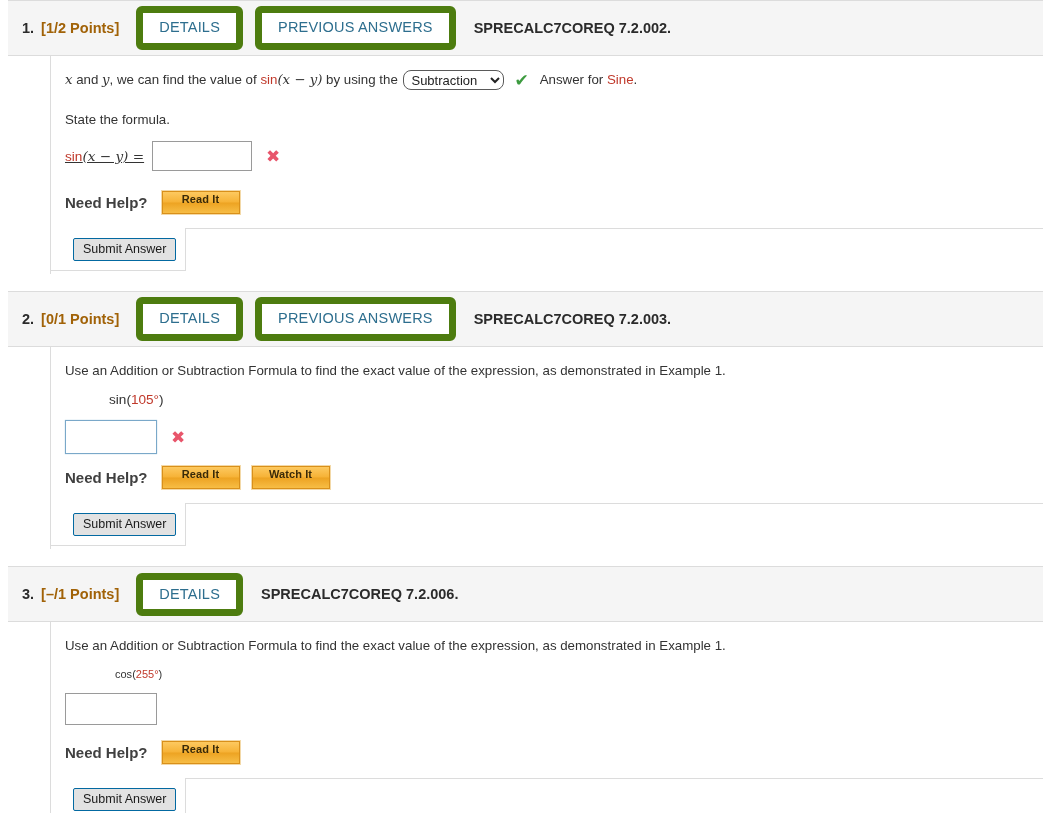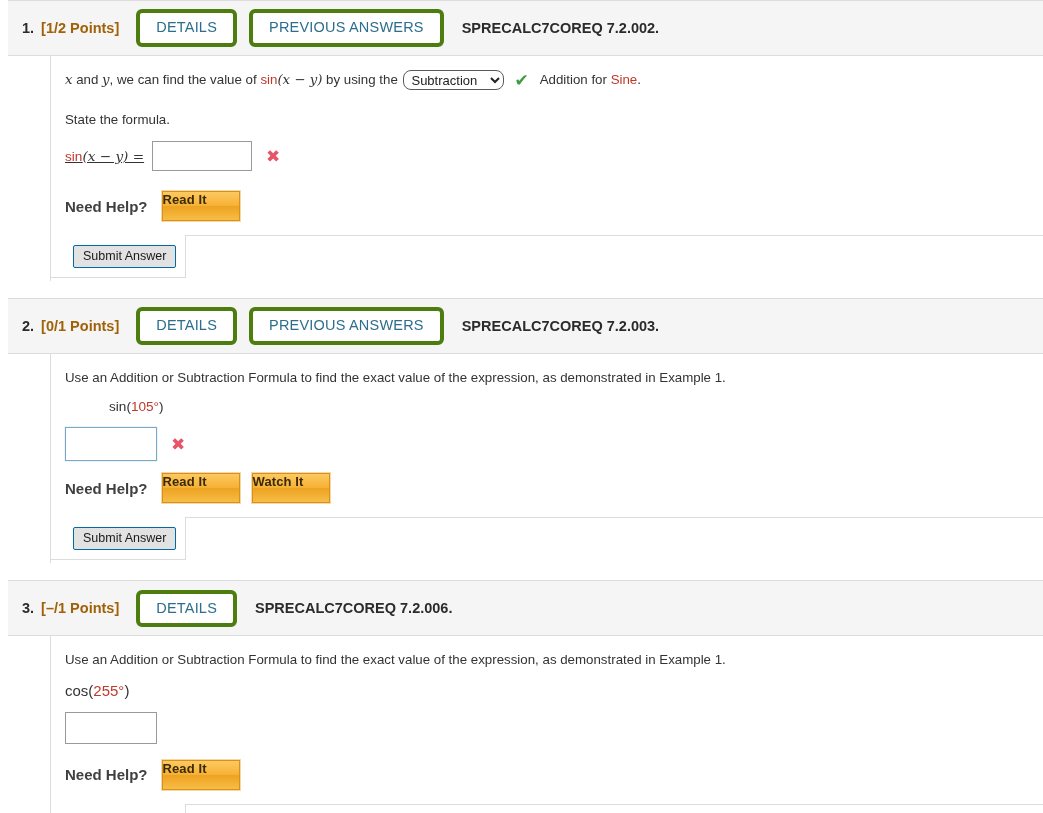--- a/index.html
+++ b/index.html
@@ -34,21 +34,21 @@
     margin-right: 7px;
   }
   .q-points {
     font-size: 14.5px;
     font-weight: bold;
     color: #a16207;
     margin-right: 17px;
     white-space: nowrap;
   }
   .pill {
-    border: 4px solid #4d7c0f;
+    border: 7px solid #4d7c0f;
     border-radius: 6px;
     color: #2d6e8e;
     background: #ffffff;
     font-size: 14.5px;
     letter-spacing: 0.2px;
     padding: 7px 16px 8px 16px;
     margin-right: 12px;
     line-height: 1;
     cursor: pointer;
     white-space: nowrap;
@@ -157,23 +157,24 @@
   .nh-label {
     color: #404040;
     font-weight: bold;
     font-size: 15px;
     margin-right: 14px;
     white-space: nowrap;
   }
   .help-btn {
     display: inline-block;
     width: 78px;
-    height: 30px;
+    height: 23px;
     line-height: 15px;
-    font-size: 13px;
+    text-align: center;
+    font-size: 11px;
     font-weight: bold;
     color: #3a2a08;
     background: linear-gradient(to bottom, #fdc960 0%, #f6b236 48%, #eda322 52%, #f7bd45 100%);
     border: 1px solid #d9901a;
     outline: 1px solid #f3d9a8;
     margin-right: 12px;
     cursor: pointer;
     letter-spacing: 0.1px;
   }
 
@@ -237,21 +238,21 @@
           <span class="tx"> and </span>
           <span class="math">y</span>
           <span class="tx">, we can find the value of </span>
           <span class="mathfn">sin</span>
           <span class="math">(x − y)</span>
           <span class="tx"> by using the </span>
           <select class="fx">
             <option>Subtraction</option>
           </select>
           <span class="checkmark">✔</span>
-          <span class="tx"> Addition for </span>
+          <span class="tx"> Answer for </span>
           <span class="red">Sine</span>
           <span class="tx">.</span>
         </div>
 
         <div class="sub-label">State the formula.</div>
 
         <div class="formula-row">
           <span class="formula-lead"><span class="mathfn">sin</span><span class="math">(x − y) =</span></span>
           <input class="ans formula-box" type="text" value="" style="">
           <span class="xmark">✖</span>
@@ -319,21 +320,21 @@
       <span class="q-points">[–/1 Points]</span>
       <button class="pill">DETAILS</button>
       <span class="q-code">SPRECALC7COREQ 7.2.006.</span>
     </div>
 
     <div class="q-body">
       <div class="q-inner">
 
         <div class="prompt">Use an Addition or Subtraction Formula to find the exact value of the expression, as demonstrated in Example 1.</div>
 
-        <div style="margin-top:12px; font-size:15px;"><span>cos</span><span>(</span><span class="red">255°</span><span>)</span></div>
+        <div style="margin-top:12px; margin-left:50px; font-size:11px;"><span>cos</span><span>(</span><span class="red">255°</span><span>)</span></div>
 
         <div class="formula-row" style="margin-top:13px;">
           <input class="ans" type="text" style="width: 92px; height: 32px;" value="">
         </div>
 
         <div class="need-help" style="margin-top:16px;">
           <span class="nh-label">Need Help?</span>
           <span class="help-btn">Read It</span>
         </div>
 

